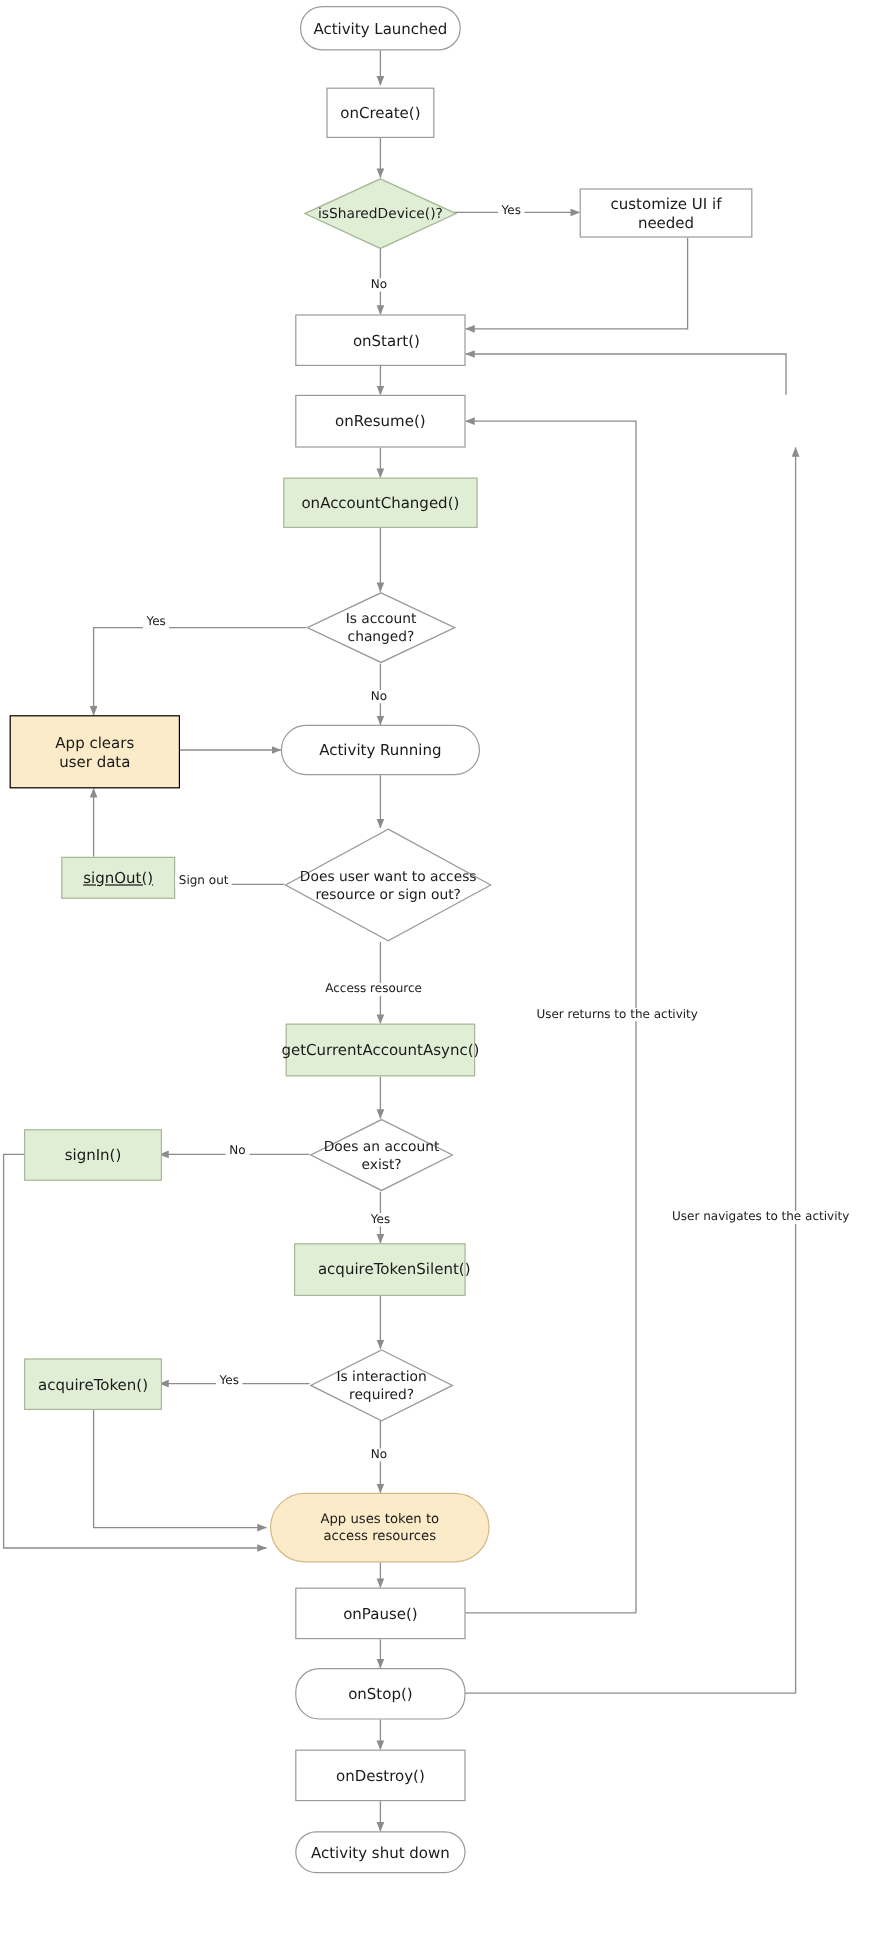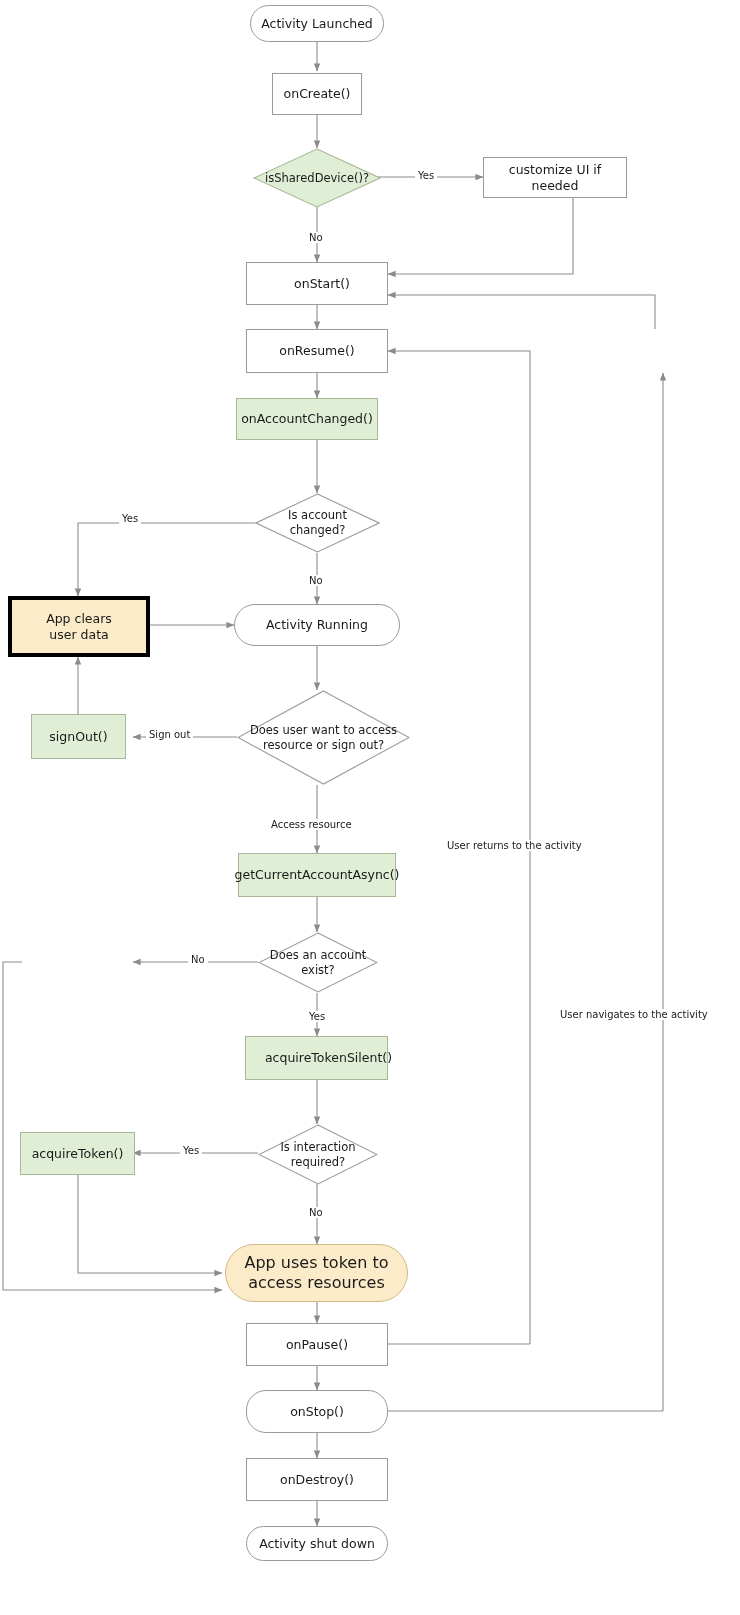--- a/index.html
+++ b/index.html
@@ -10,23 +10,23 @@
     color:#1a1a1a;
   }
   #stage{position:absolute;left:0;top:0;width:740px;height:1615px;}
   svg.edges{position:absolute;left:0;top:0;width:740px;height:1615px;pointer-events:none;}
 
   .node{position:absolute;box-sizing:border-box;display:flex;align-items:center;justify-content:center;text-align:center;line-height:1.28;}
   .node .txt{display:block;padding:0 4px;}
 
   .n-process{background:#ffffff;border:1px solid #9a9a9a;font-size:12.5px;}
   .n-green{background:#e0eed5;border:1px solid #a8b896;font-size:12.5px;}
-  .n-orange{background:#fcebc8;border:4px solid #000000;font-size:12.5px;}
+  .n-orange{background:#fcebc8;border:1px solid #000000;font-size:12.5px;}
   .n-stadium{background:#ffffff;border:1px solid #9a9a9a;border-radius:999px;font-size:12.5px;}
-  .n-stadium-orange{background:#fcebc8;border:1px solid #d4b887;border-radius:999px;font-size:16px;}
+  .n-stadium-orange{background:#fcebc8;border:1px solid #d4b887;border-radius:999px;font-size:11px;}
 
   .diamond{position:absolute;}
   .diamond svg{position:absolute;left:0;top:0;}
   .diamond .dlabel{position:absolute;left:0;top:0;width:100%;height:100%;
     display:flex;align-items:center;justify-content:center;text-align:center;
     font-size:11.5px;line-height:1.3;}
 
   .edge-label{position:absolute;font-size:10px;color:#1a1a1a;white-space:nowrap;background:#ffffff;padding:0 3px;}
 </style>
 </head>
@@ -130,21 +130,21 @@
 
   <div class="node n-process" style="left:246px;top:262px;width:142px;height:43px;padding-left:10px;">
     <span class="txt">onStart()</span>
   </div>
 
   <div class="node n-process" style="left:246px;top:329px;width:142px;height:44px;">
     <span class="txt">onResume()</span>
   </div>
 
 
-  <div class="node n-green" style="left:236px;top:398px;width:142px;height:42px;">
+  <div class="node n-green" style="left:236px;top:398px;width:162px;height:42px;">
     <span class="txt">onAccountChanged()</span>
   </div>
 
   <div class="diamond" style="left:255px;top:493px;width:125px;height:60px;">
     <svg width="125" height="60" viewBox="0 0 125 60">
       <polygon points="62.5,1 124,30 62.5,59 1,30" fill="#ffffff" stroke="#9a9a9a" stroke-width="1.1"></polygon>
     </svg>
     <div class="dlabel">
       <span>
         <span>Is account</span><br>
@@ -157,21 +157,21 @@
     <span class="txt">
       <span>App clears</span><br>
       <span>user data</span>
     </span>
   </div>
 
   <div class="node n-stadium" style="left:234px;top:604px;width:166px;height:42px;">
     <span class="txt">Activity Running</span>
   </div>
 
-  <div class="node n-green" style="left:31px;top:714px;width:95px;height:45px;">
+  <div class="node n-green" style="left:51px;top:714px;width:95px;height:35px;text-decoration:underline;">
     <span class="txt">signOut()</span>
   </div>
 
   <div class="diamond" style="left:237px;top:690px;width:173px;height:95px;">
     <svg width="173" height="95" viewBox="0 0 173 95">
       <polygon points="86.5,1 172,47.5 86.5,94 1,47.5" fill="#ffffff" stroke="#9a9a9a" stroke-width="1.1"></polygon>
     </svg>
     <div class="dlabel">
       <span>
         <span>Does user want to access</span><br>
@@ -189,20 +189,23 @@
       <polygon points="60,1 119,30.5 60,60 1,30.5" fill="#ffffff" stroke="#9a9a9a" stroke-width="1.1"></polygon>
     </svg>
     <div class="dlabel">
       <span>
         <span>Does an account</span><br>
         <span>exist?</span>
       </span>
     </div>
   </div>
 
+  <div class="node n-green" style="left:20px;top:941px;width:115px;height:43px;">
+    <span class="txt">signIn()</span>
+  </div>
 
   <div class="node n-green" style="left:245px;top:1036px;width:143px;height:44px;padding-left:24px;">
     <span class="txt">acquireTokenSilent()</span>
   </div>
 
   <div class="diamond" style="left:258px;top:1124px;width:120px;height:61px;">
     <svg width="120" height="61" viewBox="0 0 120 61">
       <polygon points="60,1 119,30.5 60,60 1,30.5" fill="#ffffff" stroke="#9a9a9a" stroke-width="1.1"></polygon>
     </svg>
     <div class="dlabel">

